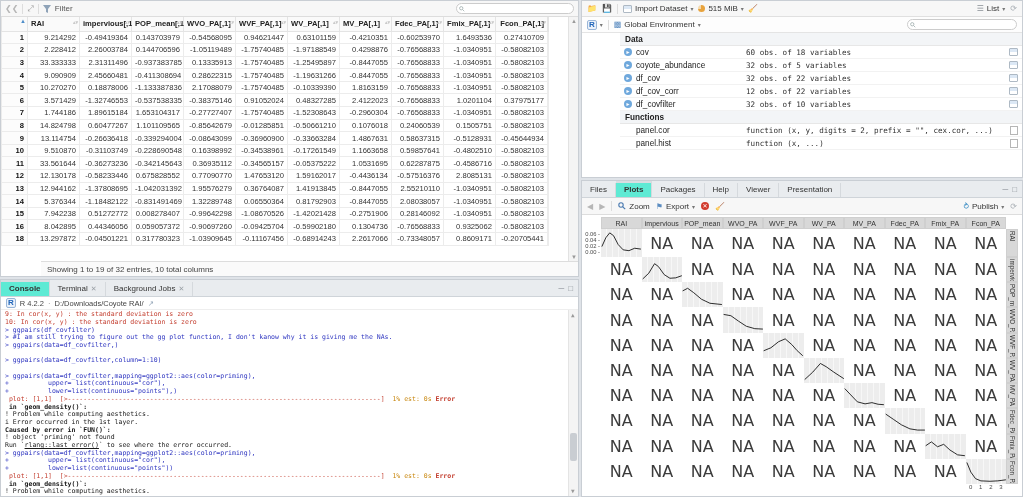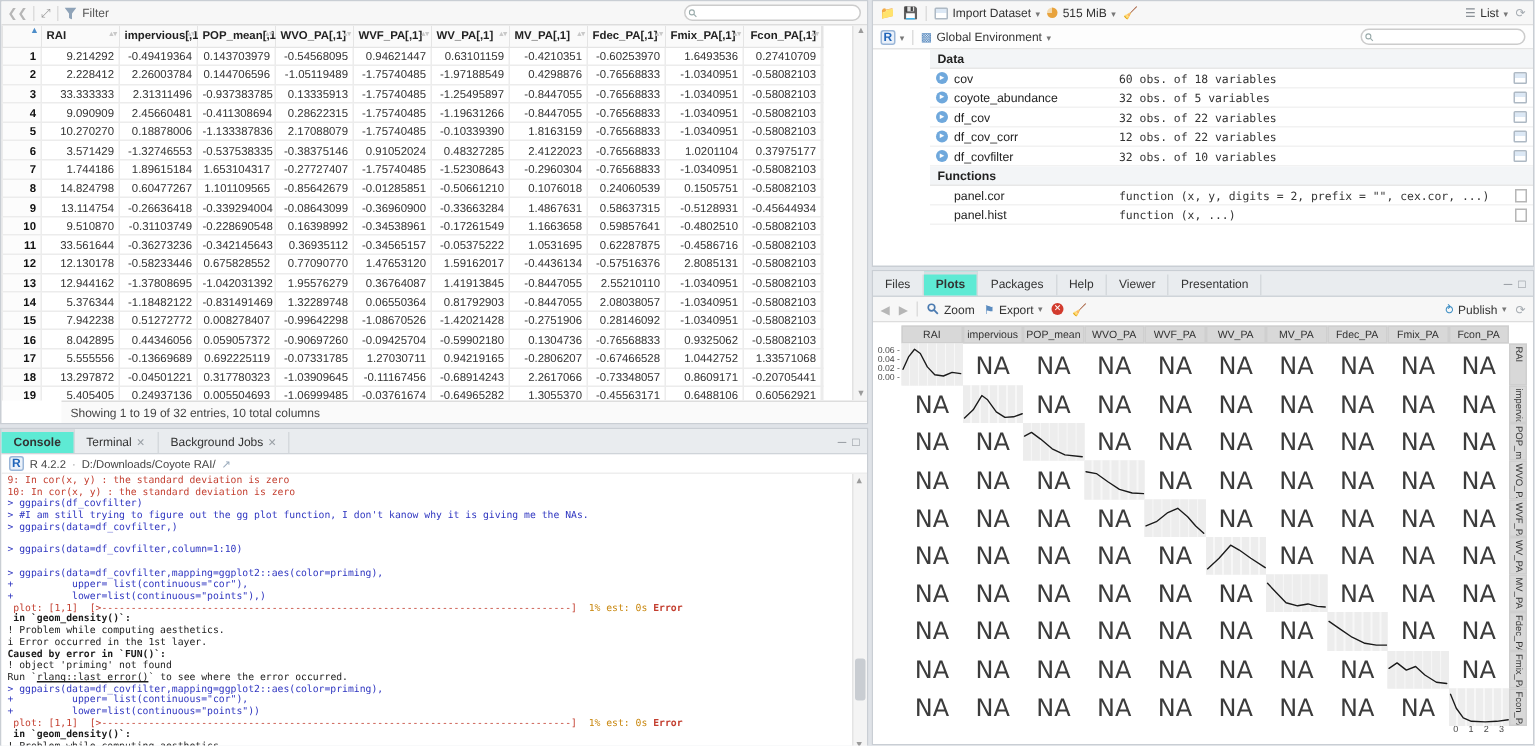--- a/index.html
+++ b/index.html
@@ -374,59 +374,31 @@
                 <td>-0.90697260</td>
                 <td>-0.09425704</td>
                 <td>-0.59902180</td>
                 <td>0.1304736</td>
                 <td>-0.76568833</td>
                 <td>0.9325062</td>
                 <td>-0.58082103</td>
                 <td></td>
               </tr>
               <tr>
-                <td class="rownum">17</td>
-                <td>5.555556</td>
-                <td>-0.13669689</td>
-                <td>0.692225119</td>
-                <td>-0.07331785</td>
-                <td>1.27030711</td>
-                <td>0.94219165</td>
-                <td>-0.2806207</td>
-                <td>-0.67466528</td>
-                <td>1.0442752</td>
-                <td>1.33571068</td>
-                <td></td>
-              </tr>
-              <tr>
                 <td class="rownum">18</td>
                 <td>13.297872</td>
                 <td>-0.04501221</td>
                 <td>0.317780323</td>
                 <td>-1.03909645</td>
                 <td>-0.11167456</td>
                 <td>-0.68914243</td>
                 <td>2.2617066</td>
                 <td>-0.73348057</td>
                 <td>0.8609171</td>
                 <td>-0.20705441</td>
-                <td></td>
-              </tr>
-              <tr>
-                <td class="rownum">19</td>
-                <td>5.405405</td>
-                <td>0.24937136</td>
-                <td>0.005504693</td>
-                <td>-1.06999485</td>
-                <td>-0.03761674</td>
-                <td>-0.64965282</td>
-                <td>1.3055370</td>
-                <td>-0.45563171</td>
-                <td>0.6488106</td>
-                <td>0.60562921</td>
                 <td></td>
               </tr>
             </tbody>
         </table>
         <div class="vscroll">
           <span class="up">▲</span>
             <span class="dn">▼</span>
         </div>
       </div>
       <div class="dv-footer">Showing 1 to 19 of 32 entries, 10 total columns</div>

